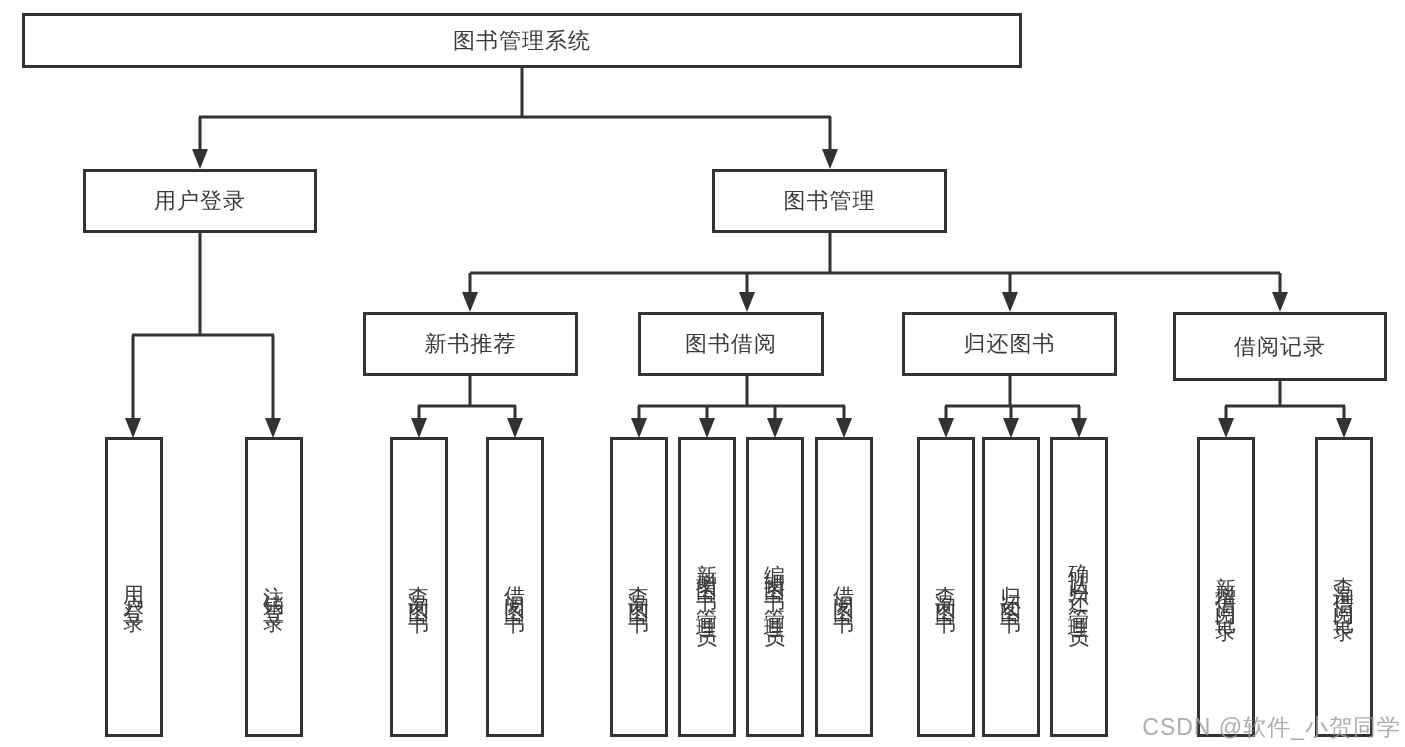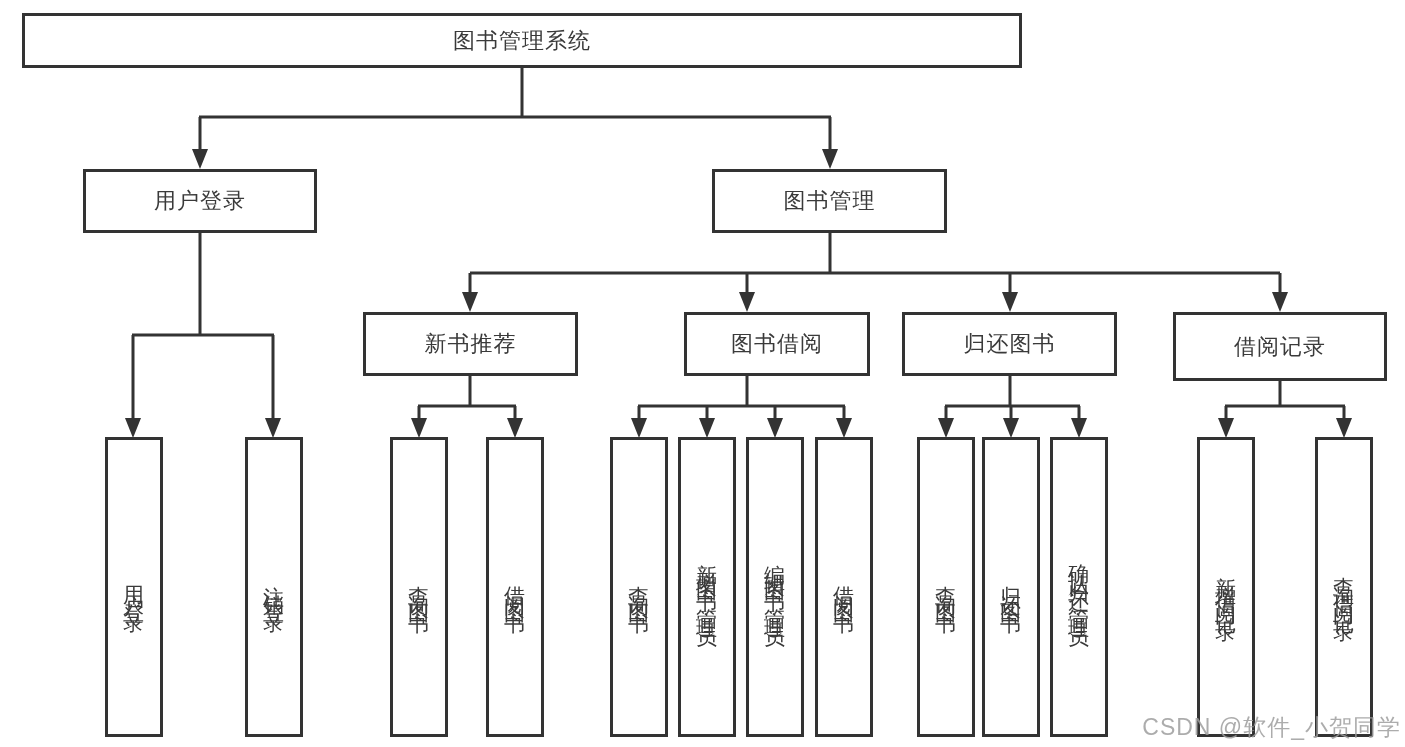--- a/index.html
+++ b/index.html
@@ -111,21 +111,21 @@
   <div class="box h lvl2" style="left:83px; width:234px;">
     <span>用户登录</span>
   </div>
   <div class="box h lvl2" style="left:712px; width:235px;">
     <span>图书管理</span>
   </div>
 
   <div class="box h lvl3" style="left:363px; width:215px;">
     <span>新书推荐</span>
   </div>
-  <div class="box h lvl3" style="left:638px; width:186px;margin-left:46px;">
+  <div class="box h lvl3" style="left:638px; width:186px;">
     <span>图书借阅</span>
   </div>
   <div class="box h lvl3" style="left:902px; width:215px;">
     <span>归还图书</span>
   </div>
   <div class="box h lvl3" style="left:1173px; width:214px; height:69px;">
     <span>借阅记录</span>
   </div>
 
   <div class="box v" style="left:105px;">

